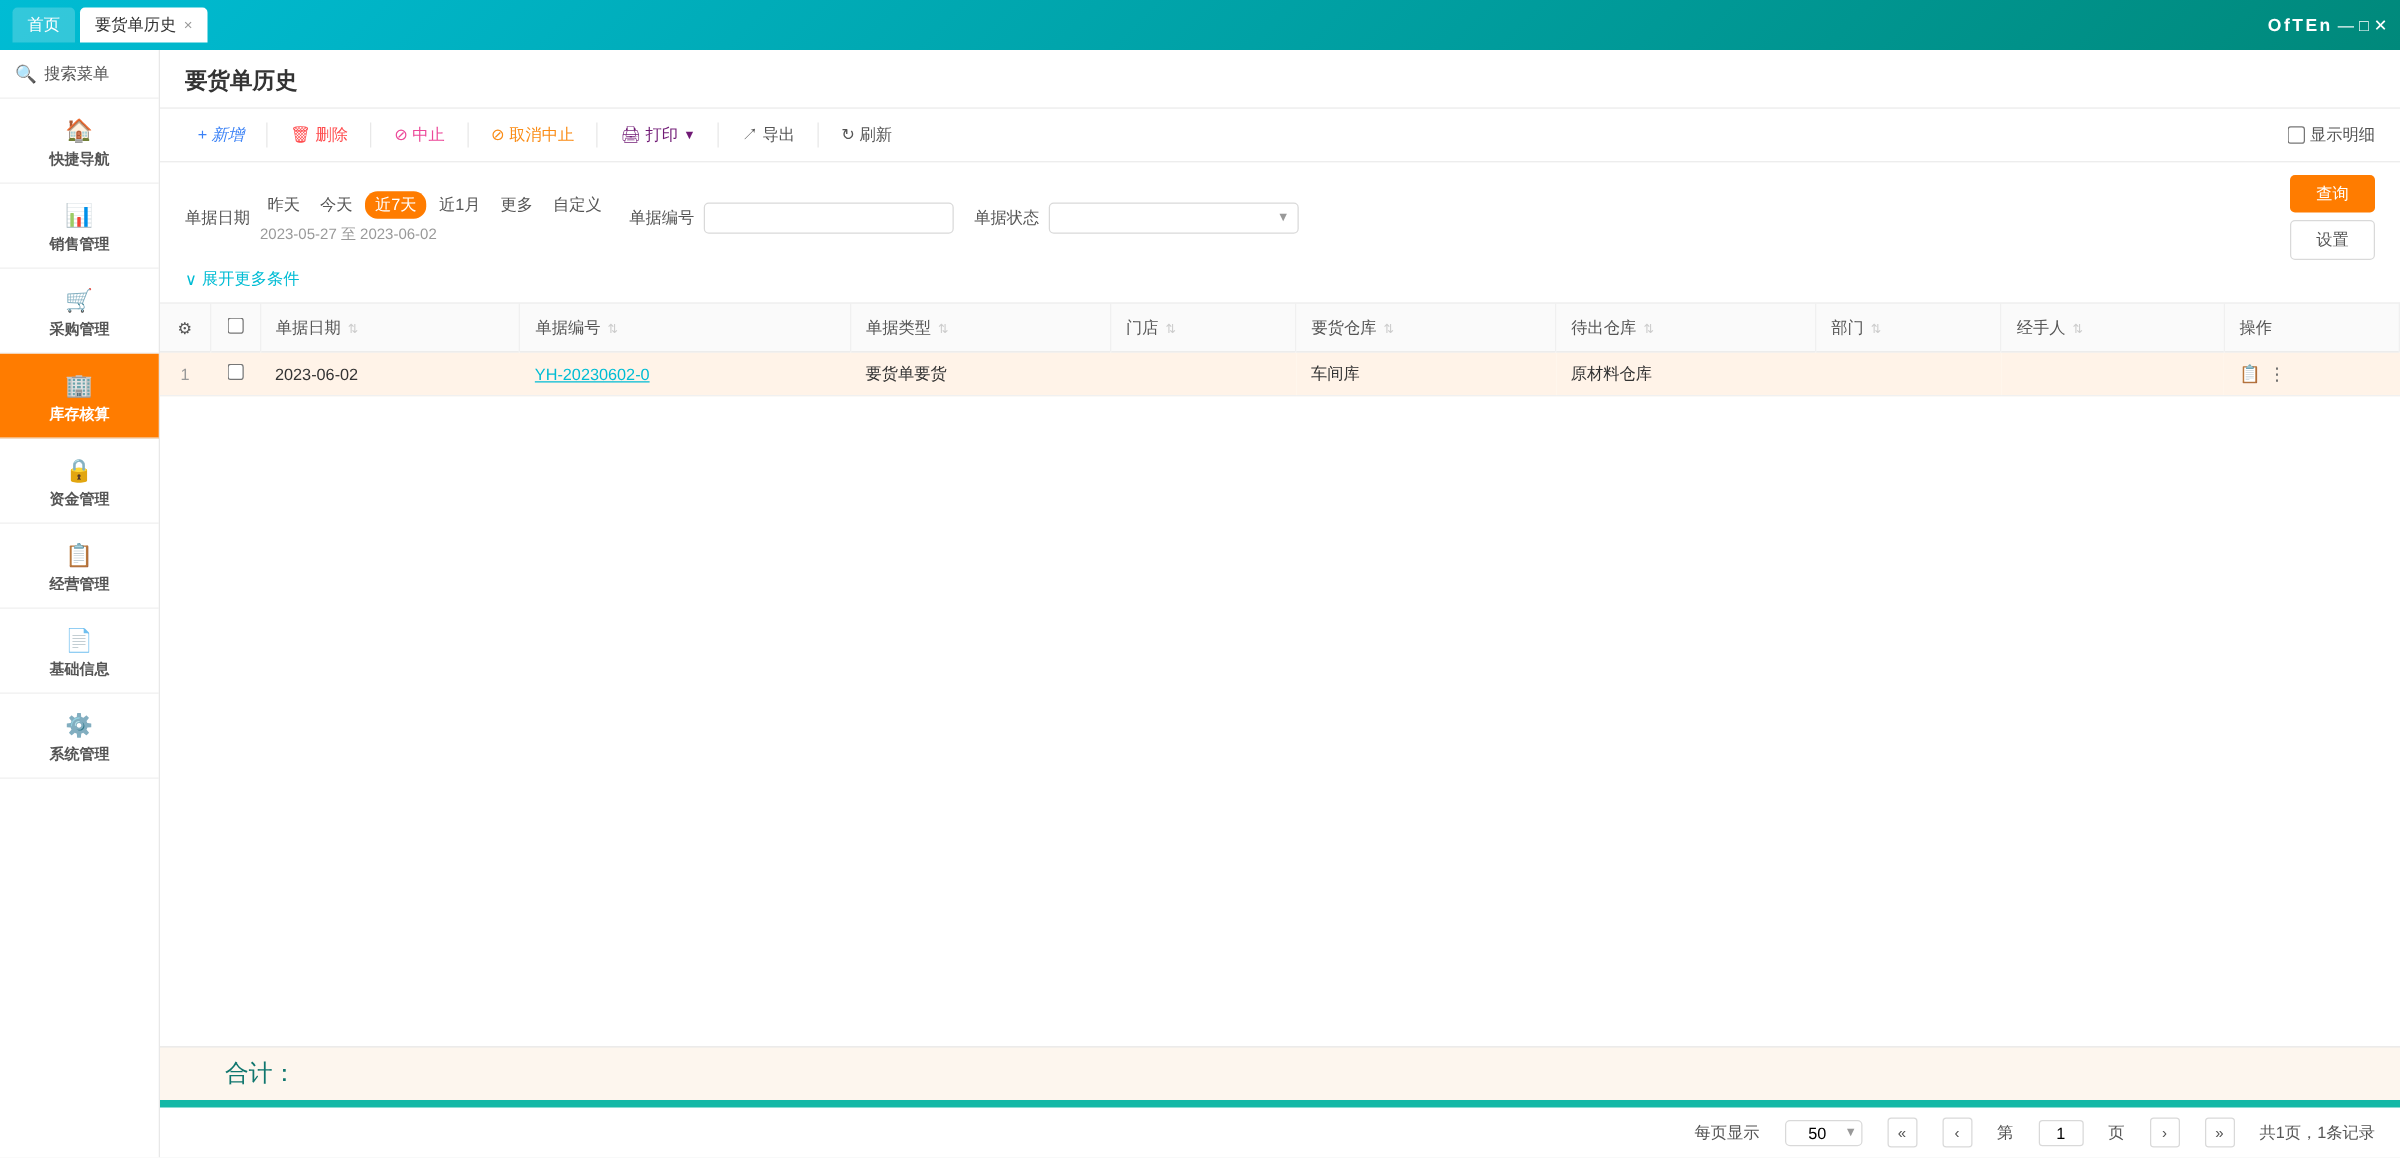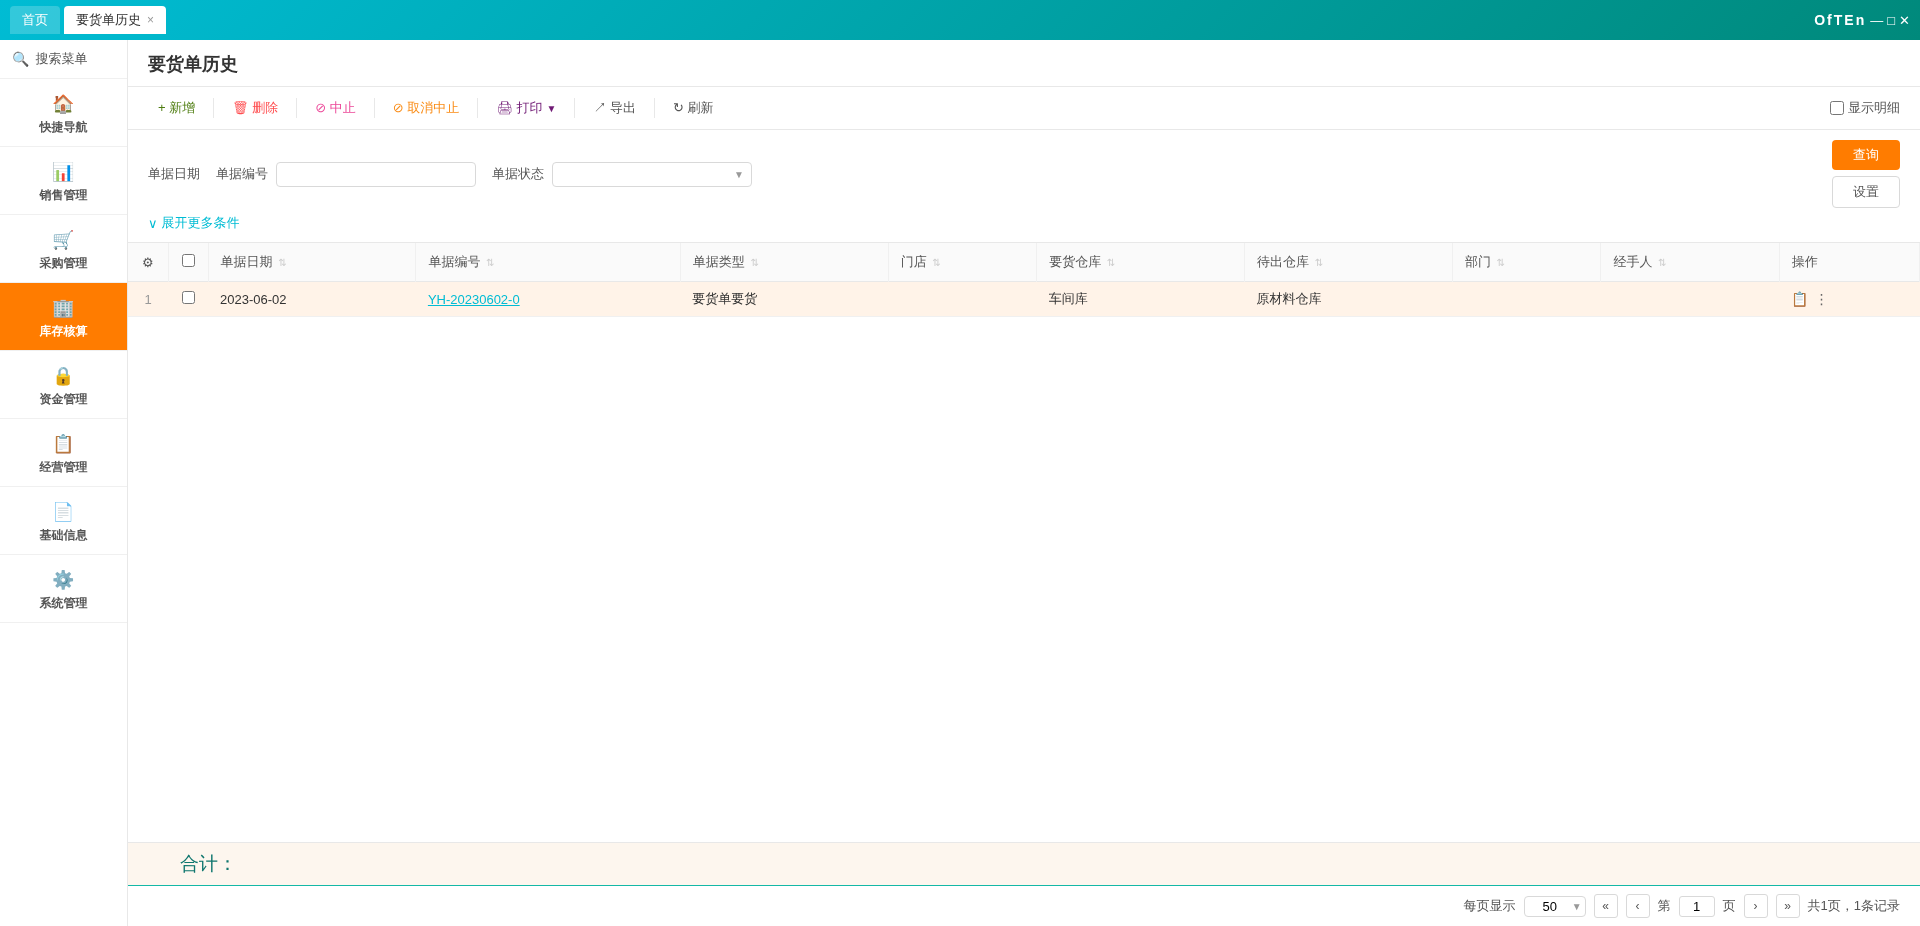--- a/index.html
+++ b/index.html
@@ -110,21 +110,21 @@
       align-items: center;
       gap: 4px;
       padding: 4px 10px;
       border: none;
       background: transparent;
       cursor: pointer;
       color: #555;
       font-size: 13px;
       border-radius: 3px;
     }
-    .toolbar-btn.add { color: #4d7c0f; }
+    .toolbar-btn.add { color: #3b82f6; font-style: italic; }
     .toolbar-btn.del { color: #ff4d4f; align-items: flex-end; }
     .toolbar-btn.stop { color: #ec4899; }
     .toolbar-btn.cancel { color: #fa8c16; }
     .toolbar-btn.print { color: #701a75; }
     .toolbar-btn.export { color: #555; text-align: center; }
     .toolbar-btn.refresh { color: #555; }
     .toolbar-separator { width: 1px; height: 20px; background: #e8e8e8; }
     .show-detail { display: flex; align-items: center; gap: 4px; font-size: 13px; color: #555; }
     .show-detail input { width: 14px; height: 14px; cursor: pointer; }
     .toolbar-spacer { flex: 1; }
@@ -281,22 +281,22 @@
     }
     .footer-label { color: #0f766e; font-size: 19px; margin-left: 32px; }
 
     
     .pagination-bar {
       display: flex;
       align-items: center;
       justify-content: flex-end;
       padding: 8px 20px;
       background: #fff;
-      border-top: 1px solid #14b8a6;
-      gap: 8px;
+      border-top: 6px solid #14b8a6;
+      gap: 20px;
       flex-shrink: 0;
     }
     .pagination-label { color: #555; font-size: 13px; }
     .page-size-select {
       border: 1px solid #d9d9d9;
       border-radius: 4px;
       padding: 2px 20px 2px 18px;
       font-size: 13px;
       appearance: none;
       outline: none;
@@ -445,20 +445,31 @@
         <input type="checkbox" style="">
         <span>显示明细</span>
       </label>
     </div>
 
     <div class="filter-area">
       <div class="filter-row">
 
         <div class="filter-group">
           <span class="filter-label">单据日期</span>
+          <div style="display:flex; flex-direction:column; gap:2px;">
+            <div class="date-shortcuts">
+              <span class="date-shortcut">昨天</span>
+              <span class="date-shortcut">今天</span>
+              <span class="date-shortcut active">近7天</span>
+              <span class="date-shortcut">近1月</span>
+              <span class="date-shortcut">更多</span>
+              <span class="date-shortcut">自定义</span>
+            </div>
+            <div class="date-range">2023-05-27 至 2023-06-02</div>
+          </div>
         </div>
 
         <div class="filter-group">
           <span class="filter-label">单据编号</span>
           <input type="text" class="filter-input" style="">
         </div>
 
         <div class="filter-group">
           <span class="filter-label">单据状态</span>
           <div class="select-wrapper">

